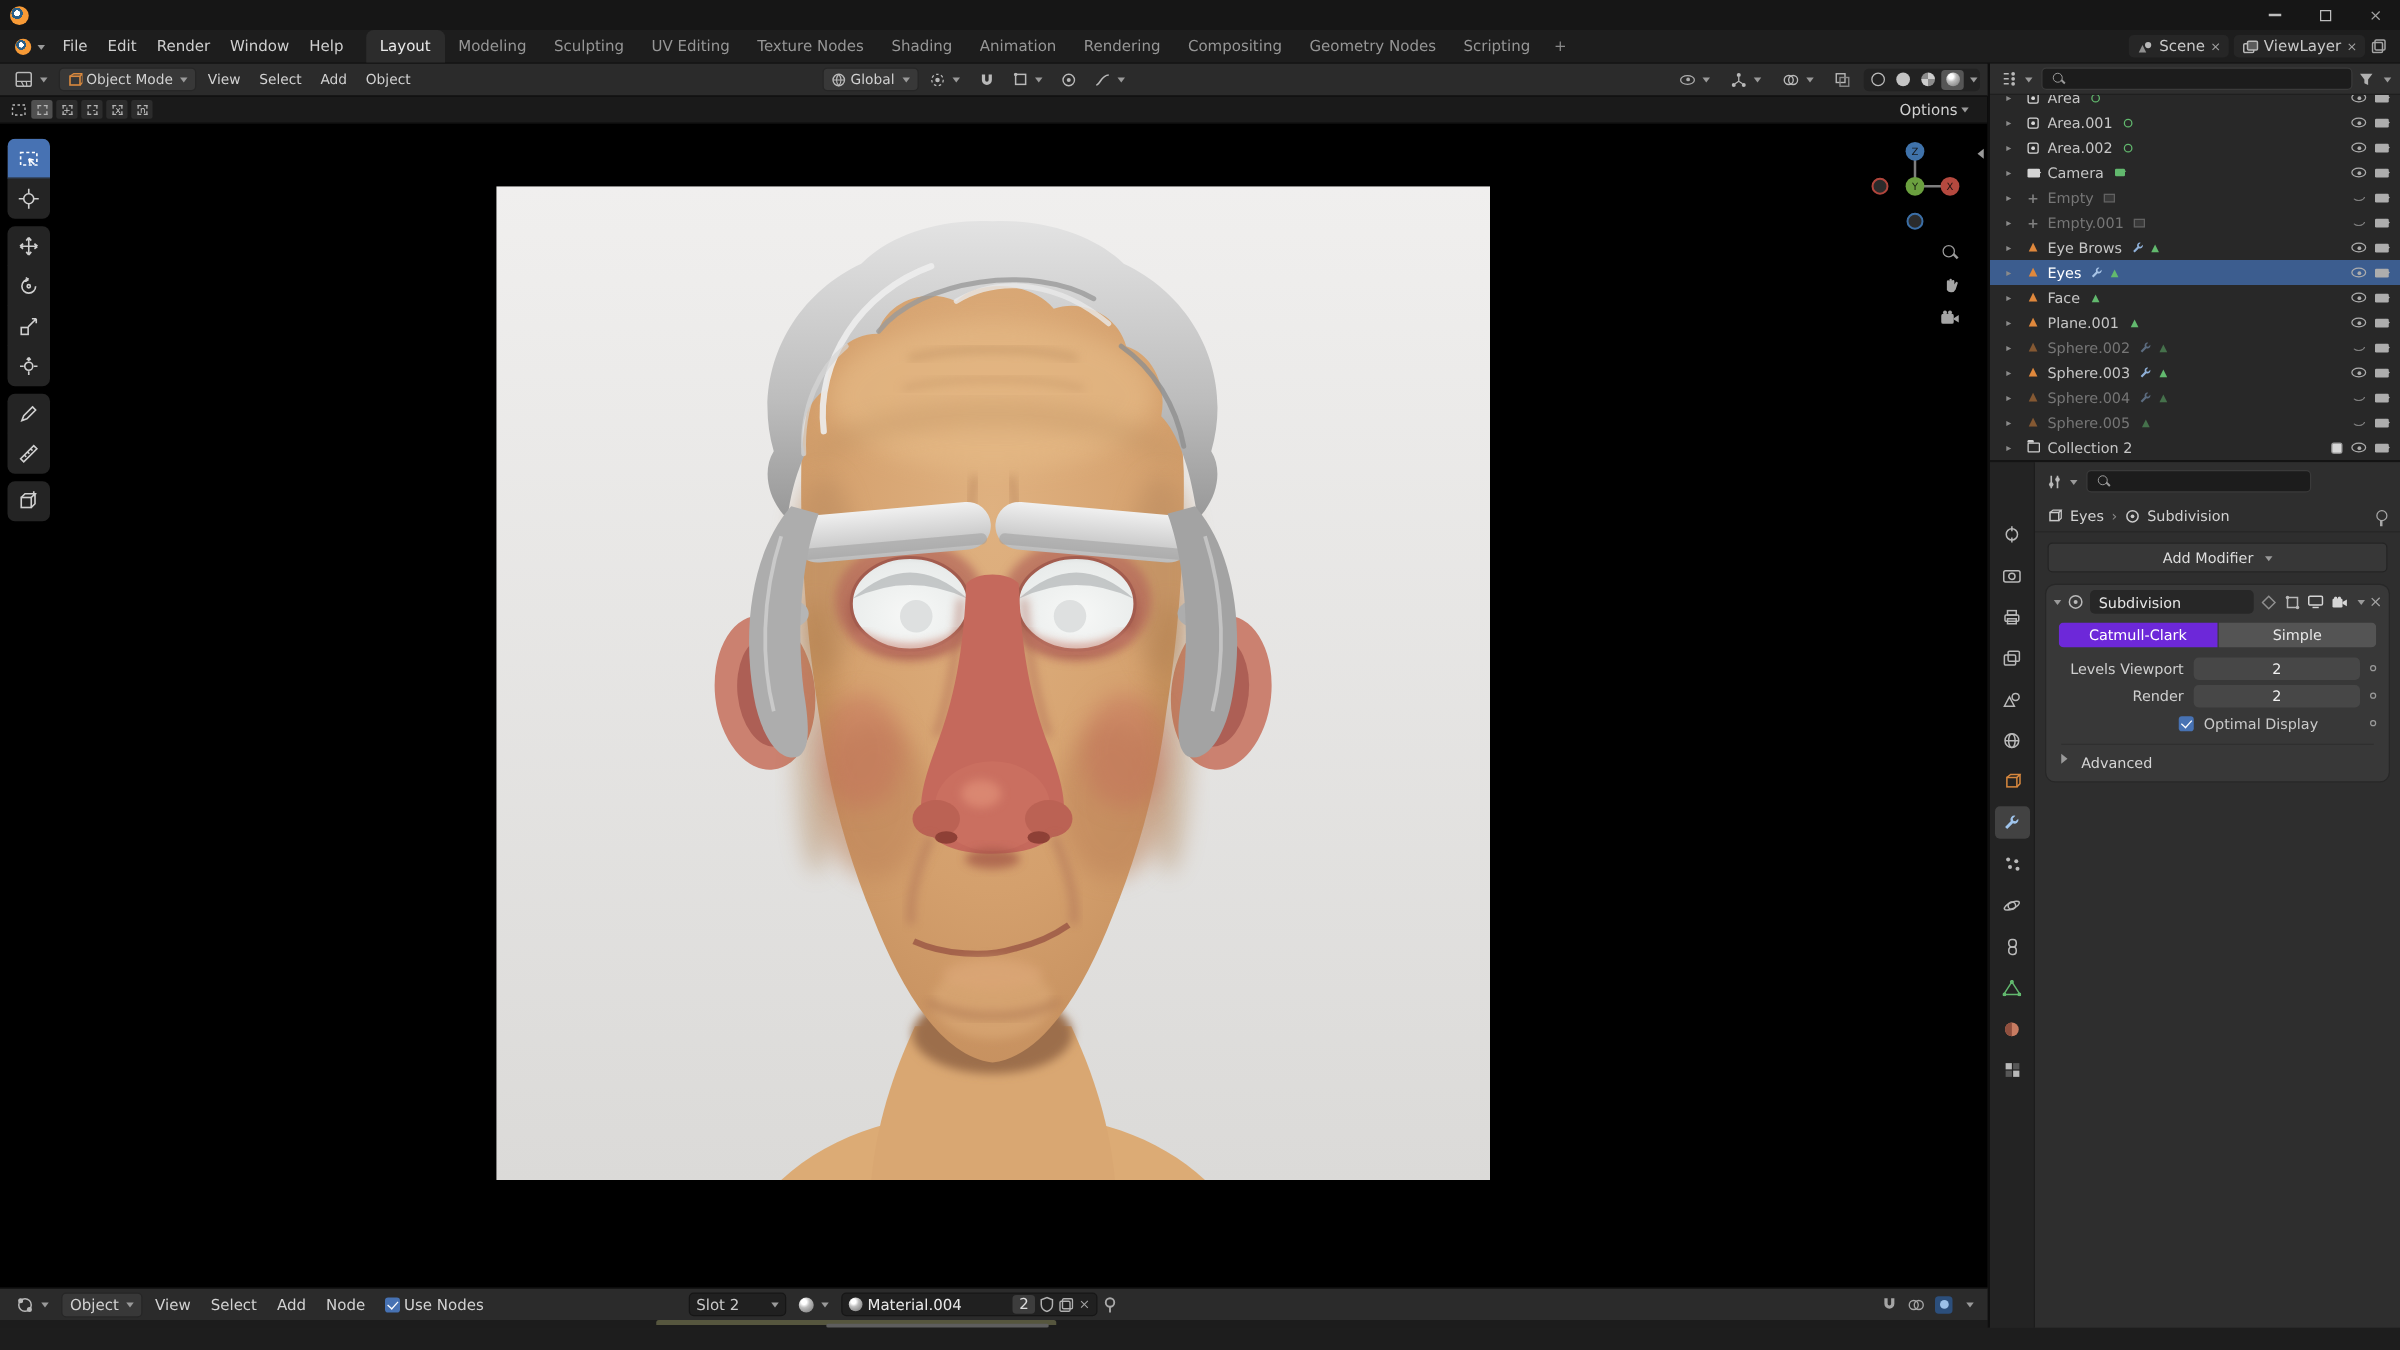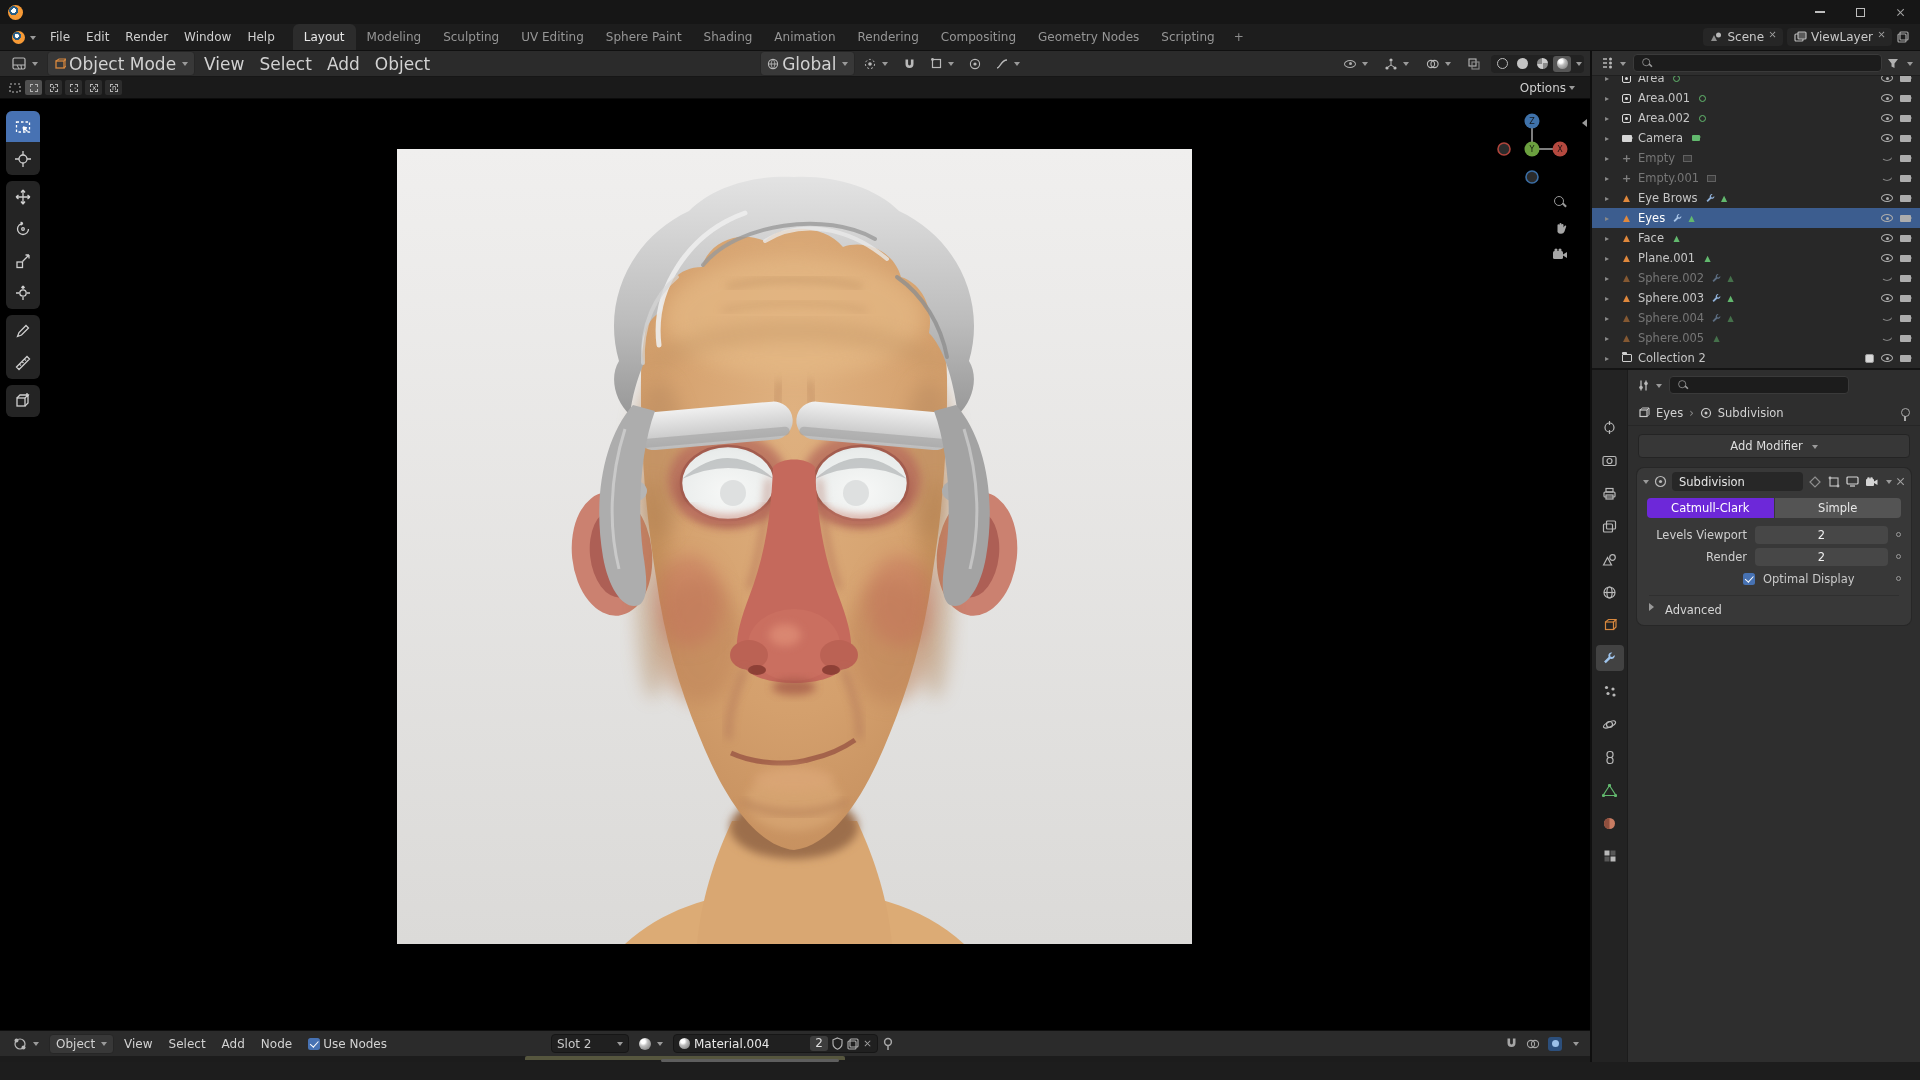--- a/index.html
+++ b/index.html
@@ -20,26 +20,26 @@
 .maxi{width:9px;height:9px;border:1.2px solid #bdbdbd}
 
 #topbar{height:27px;background:#1d1d1d;display:flex;align-items:flex-end;padding:0 6px;border-bottom:1px solid #101010}
 .bmenu{display:flex;align-items:center;height:26px;padding:0 6px;gap:2px}
 .menu-item{padding:0 8px;line-height:26px;color:#cfcfcf;border-radius:4px}
 .tabs{display:flex;align-items:flex-end;margin-left:10px}
 .tab{padding:0 11px;height:26px;line-height:27px;color:#969696;border-radius:6px 6px 0 0;white-space:nowrap}
 .tab.active{background:#2c2c2c;color:#e9e9e9}
 .tab.plus{color:#8b8b8b;padding:0 8px}
 .tb-right{margin-left:auto;display:flex;align-items:center;gap:4px;height:26px;padding-right:4px}
-.clu{display:flex;gap:4px;background:#262626;border-radius:4px;padding:2px 6px}
+.clu{display:flex;align-items:center;gap:4px;background:#262626;border-radius:4px;padding:2px 6px}
 .mini-ico{display:inline-flex;width:14px;height:12px;align-items:center;justify-content:center}
 
 #workspace{position:absolute;top:51px;left:0;right:0;bottom:18px;display:flex}
 #left-stack{width:1592px;display:flex;flex-direction:column;border-right:2px solid #0f0f0f}
-#vp-header{height:26px;background:#2b2b2b;display:flex;padding:0 6px;gap:3px;border-bottom:1px solid #161616;font-size:17px}
+#vp-header{height:26px;background:#2b2b2b;display:flex;align-items:center;padding:0 6px;gap:3px;border-bottom:1px solid #161616;font-size:11px}
 .hbtn{display:flex;align-items:center;gap:3px;padding:2px 6px;border-radius:4px;color:#d2d2d2}
 .dd{background:#383838;border:1px solid #262626}
 .gap330{width:318px}
 .vh-right{margin-left:auto;display:flex;align-items:center;gap:5px}
 .shgrp{display:flex;align-items:center;background:#222;border-radius:4px;padding:1px 2px;gap:2px}
 .shball{width:18px;height:16px;display:flex;align-items:center;justify-content:center;border-radius:3px}
 .shball.active{background:#565656}
 .c-outline{width:11px;height:11px;border:1.2px solid #bdbdbd;border-radius:50%}
 .c-solid{width:11px;height:11px;border-radius:50%;background:#c4c4c4}
 .c-mat{width:11px;height:11px;border-radius:50%;background:conic-gradient(#cccccc 0 25%,#8b8b8b 0 50%,#cccccc 0 75%,#8b8b8b 0)}
@@ -171,21 +171,21 @@
     <span class="menu-item">File</span>
     <span class="menu-item">Edit</span>
     <span class="menu-item">Render</span>
     <span class="menu-item">Window</span>
     <span class="menu-item">Help</span>
     <div class="tabs">
       <span class="tab active">Layout</span>
       <span class="tab">Modeling</span>
       <span class="tab">Sculpting</span>
       <span class="tab">UV Editing</span>
-      <span class="tab">Sphere Paint</span>
+      <span class="tab">Texture Nodes</span>
       <span class="tab">Shading</span>
       <span class="tab">Animation</span>
       <span class="tab">Rendering</span>
       <span class="tab">Compositing</span>
       <span class="tab">Geometry Nodes</span>
       <span class="tab">Scripting</span>
       <span class="tab plus">+</span>
     </div>
     <div class="tb-right">
       <div class="clu">

